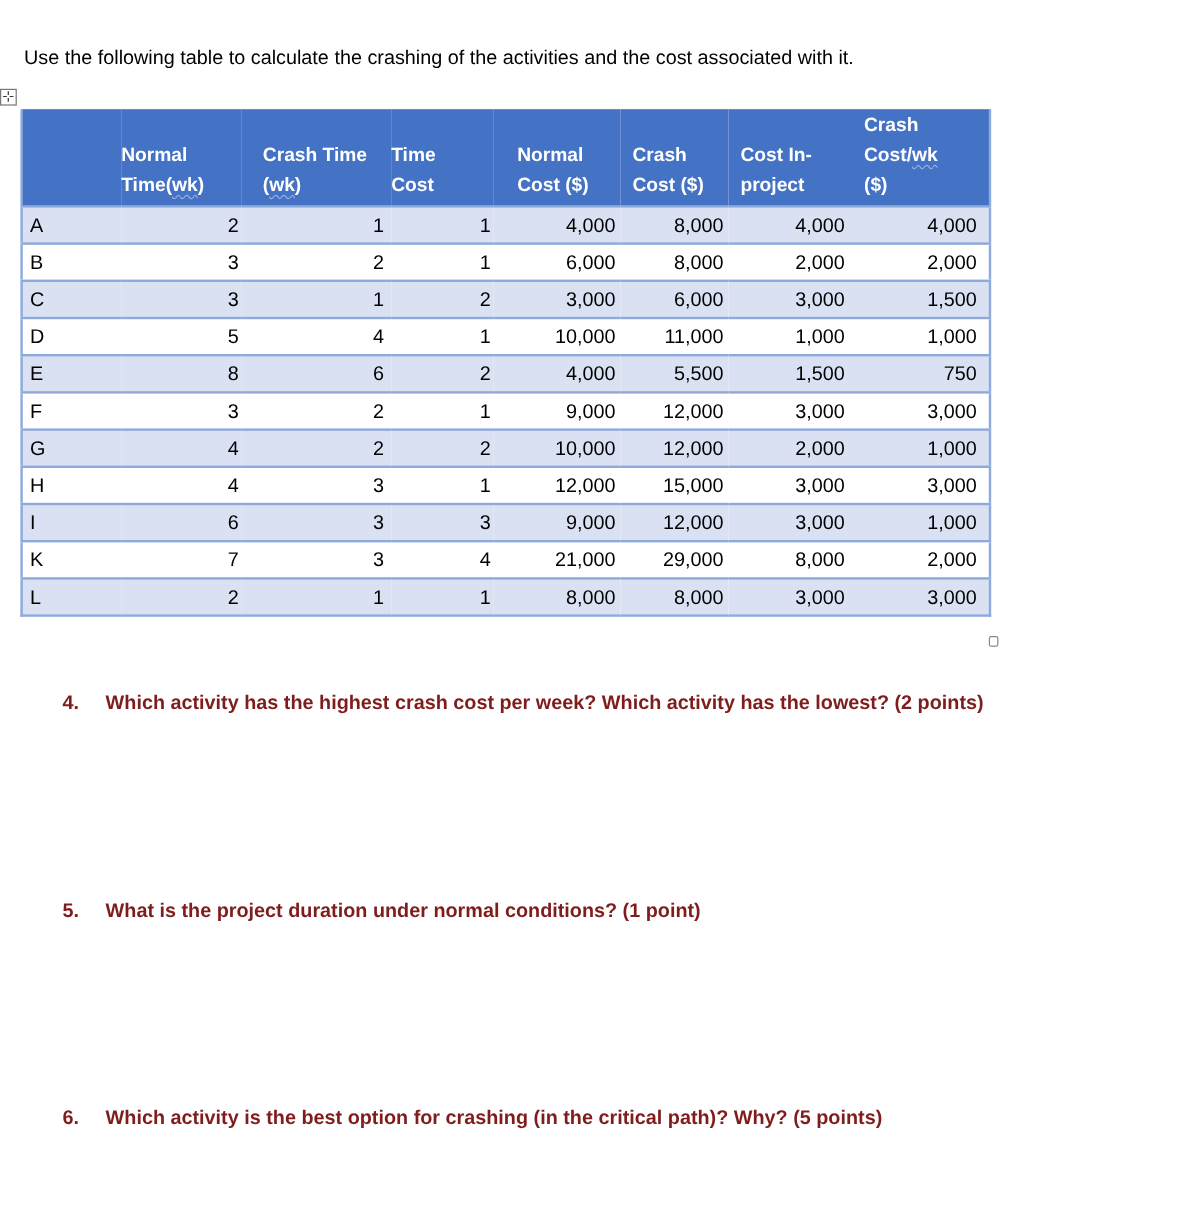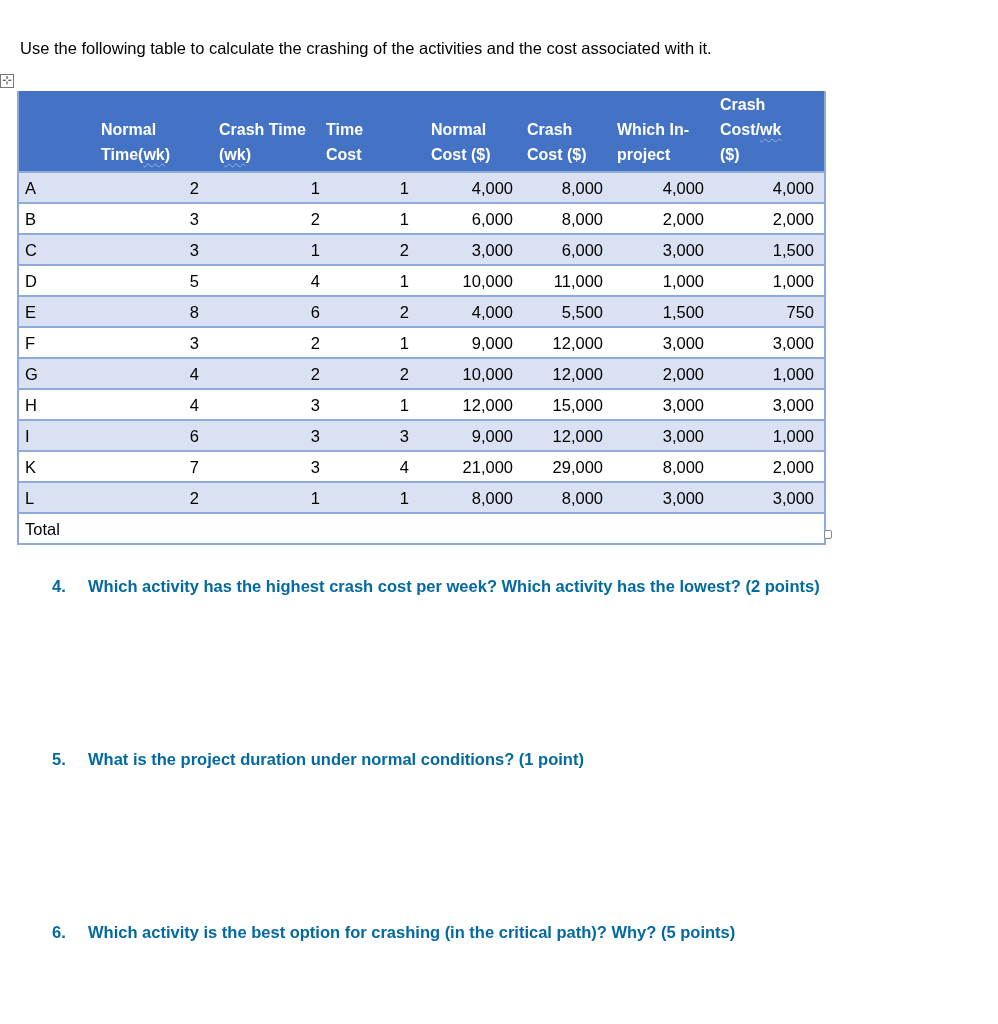--- a/index.html
+++ b/index.html
@@ -8,21 +8,21 @@
   .move-handle { position:absolute; left:0px; top:74px; width:14px; height:14px; border:1px solid #777; box-sizing:border-box; font-size:12px; line-height:11px; text-align:center; color:#333; background:#fff; }
   .resize-handle { position:absolute; left:824px; top:530px; width:8px; height:9px; border:1px solid #888; border-radius:2px; box-sizing:border-box; background:#fff; }
   table.crash { position:absolute; left:17px; top:91px; width:807px; border-collapse:collapse; font-size:16.5px; table-layout:fixed; }
   table.crash th { background:#4472c4; color:#fff; font-weight:bold; text-align:left; vertical-align:bottom; padding:0 0 4px 0; line-height:25px; font-size:16px; }
   table.crash td { height:29px; padding:0; border-top:2px solid #8eaadb; line-height:28px; }
   table.crash tr.band td { background:#d9e1f2; }
   table.crash td.num { text-align:right; }
   table.crash td.label { padding-left:6px; }
   table.crash { border-left:2px solid #8eaadb; border-right:2px solid #8eaadb; border-bottom:2px solid #8eaadb; }
   .wavy { text-decoration: underline wavy #9bb0e0; text-decoration-thickness:1px; text-underline-offset:3px; }
-  .q { position:absolute; left:52px; font-size:16.5px; font-weight:bold; color:#0369a1; }
+  .q { position:absolute; left:52px; font-size:16.5px; font-weight:bold; color:#7f1d1d; }
   .q .n { display:inline-block; width:36px; }
 </style>
 </head>
 <body>
 
 <div class="intro">Use the following table to calculate the crashing of the activities and the cost associated with it.</div>
 
 <div class="move-handle">⊹</div>
 
 <table class="crash">
@@ -53,21 +53,21 @@
       </th>
       <th style="padding-left:20px">
         <div>Normal</div>
         <div>Cost ($)</div>
       </th>
       <th style="padding-left:10px">
         <div>Crash</div>
         <div>Cost ($)</div>
       </th>
       <th style="padding-left:10px">
-        <div>Which In-</div>
+        <div>Cost In-</div>
         <div>project</div>
       </th>
       <th style="padding-left:10px">
         <div>Crash</div>
         <div><span>Cost/</span><span class="wavy">wk</span></div>
         <div>($)</div>
       </th>
     </tr>
   </thead>
   <tbody id="tbody">
@@ -174,30 +174,20 @@
       <tr class="band">
         <td class="label">L</td>
         <td class="num" style="padding-right:2px">2</td>
         <td class="num" style="padding-right:6px">1</td>
         <td class="num" style="padding-right:2px">1</td>
         <td class="num" style="padding-right:4px">8,000</td>
         <td class="num" style="padding-right:4px">8,000</td>
         <td class="num" style="padding-right:6px">3,000</td>
         <td class="num" style="padding-right:10px">3,000</td>
       </tr>
-      <tr>
-        <td class="label">Total</td>
-        <td></td>
-        <td></td>
-        <td></td>
-        <td></td>
-        <td></td>
-        <td></td>
-        <td></td>
-      </tr>
     </tbody>
 </table>
 
 <div class="resize-handle"></div>
 
 <div class="q" style="top:577px"><span class="n">4.</span><span>Which activity has the highest crash cost per week? Which activity has the lowest? (2 points)</span></div>
 <div class="q" style="top:750px"><span class="n">5.</span><span>What is the project duration under normal conditions? (1 point)</span></div>
 <div class="q" style="top:923px"><span class="n">6.</span><span>Which activity is the best option for crashing (in the critical path)? Why? (5 points)</span></div>
 
 </body></html>

